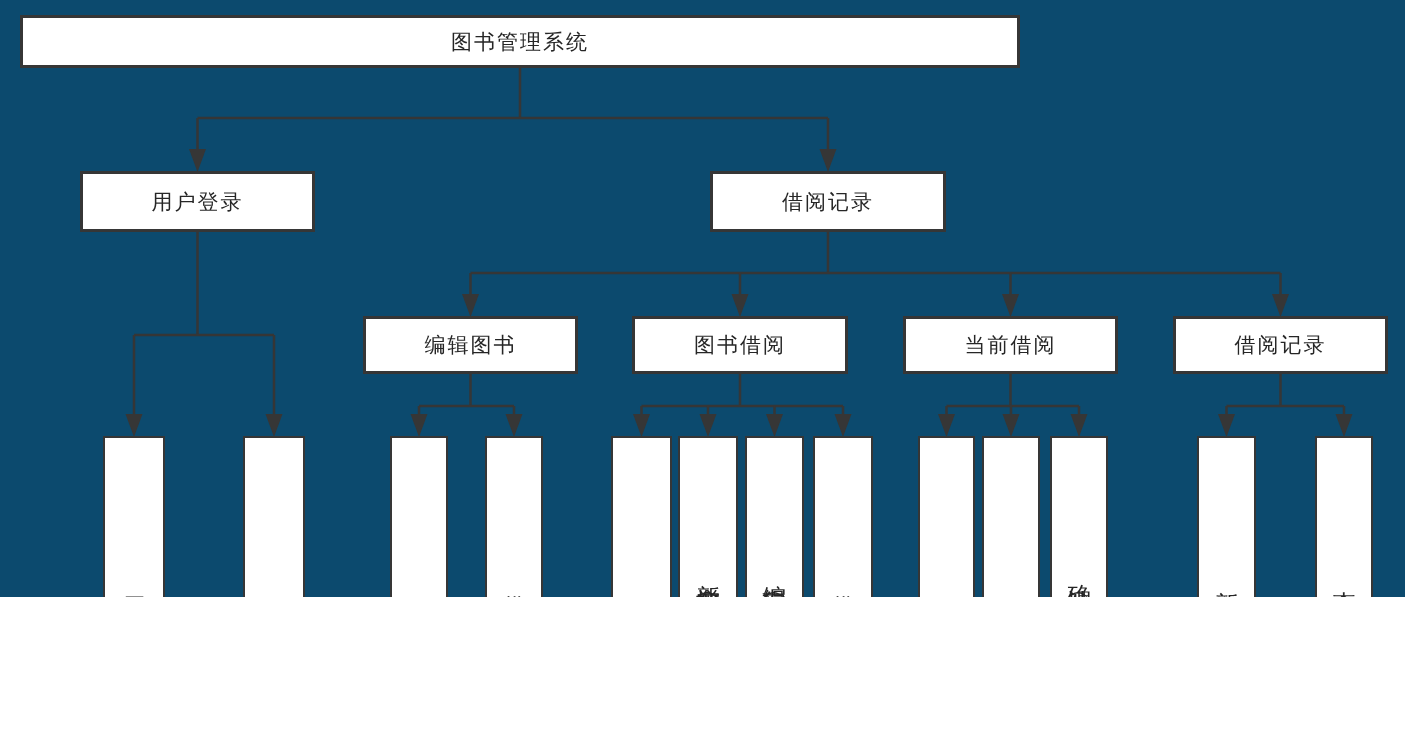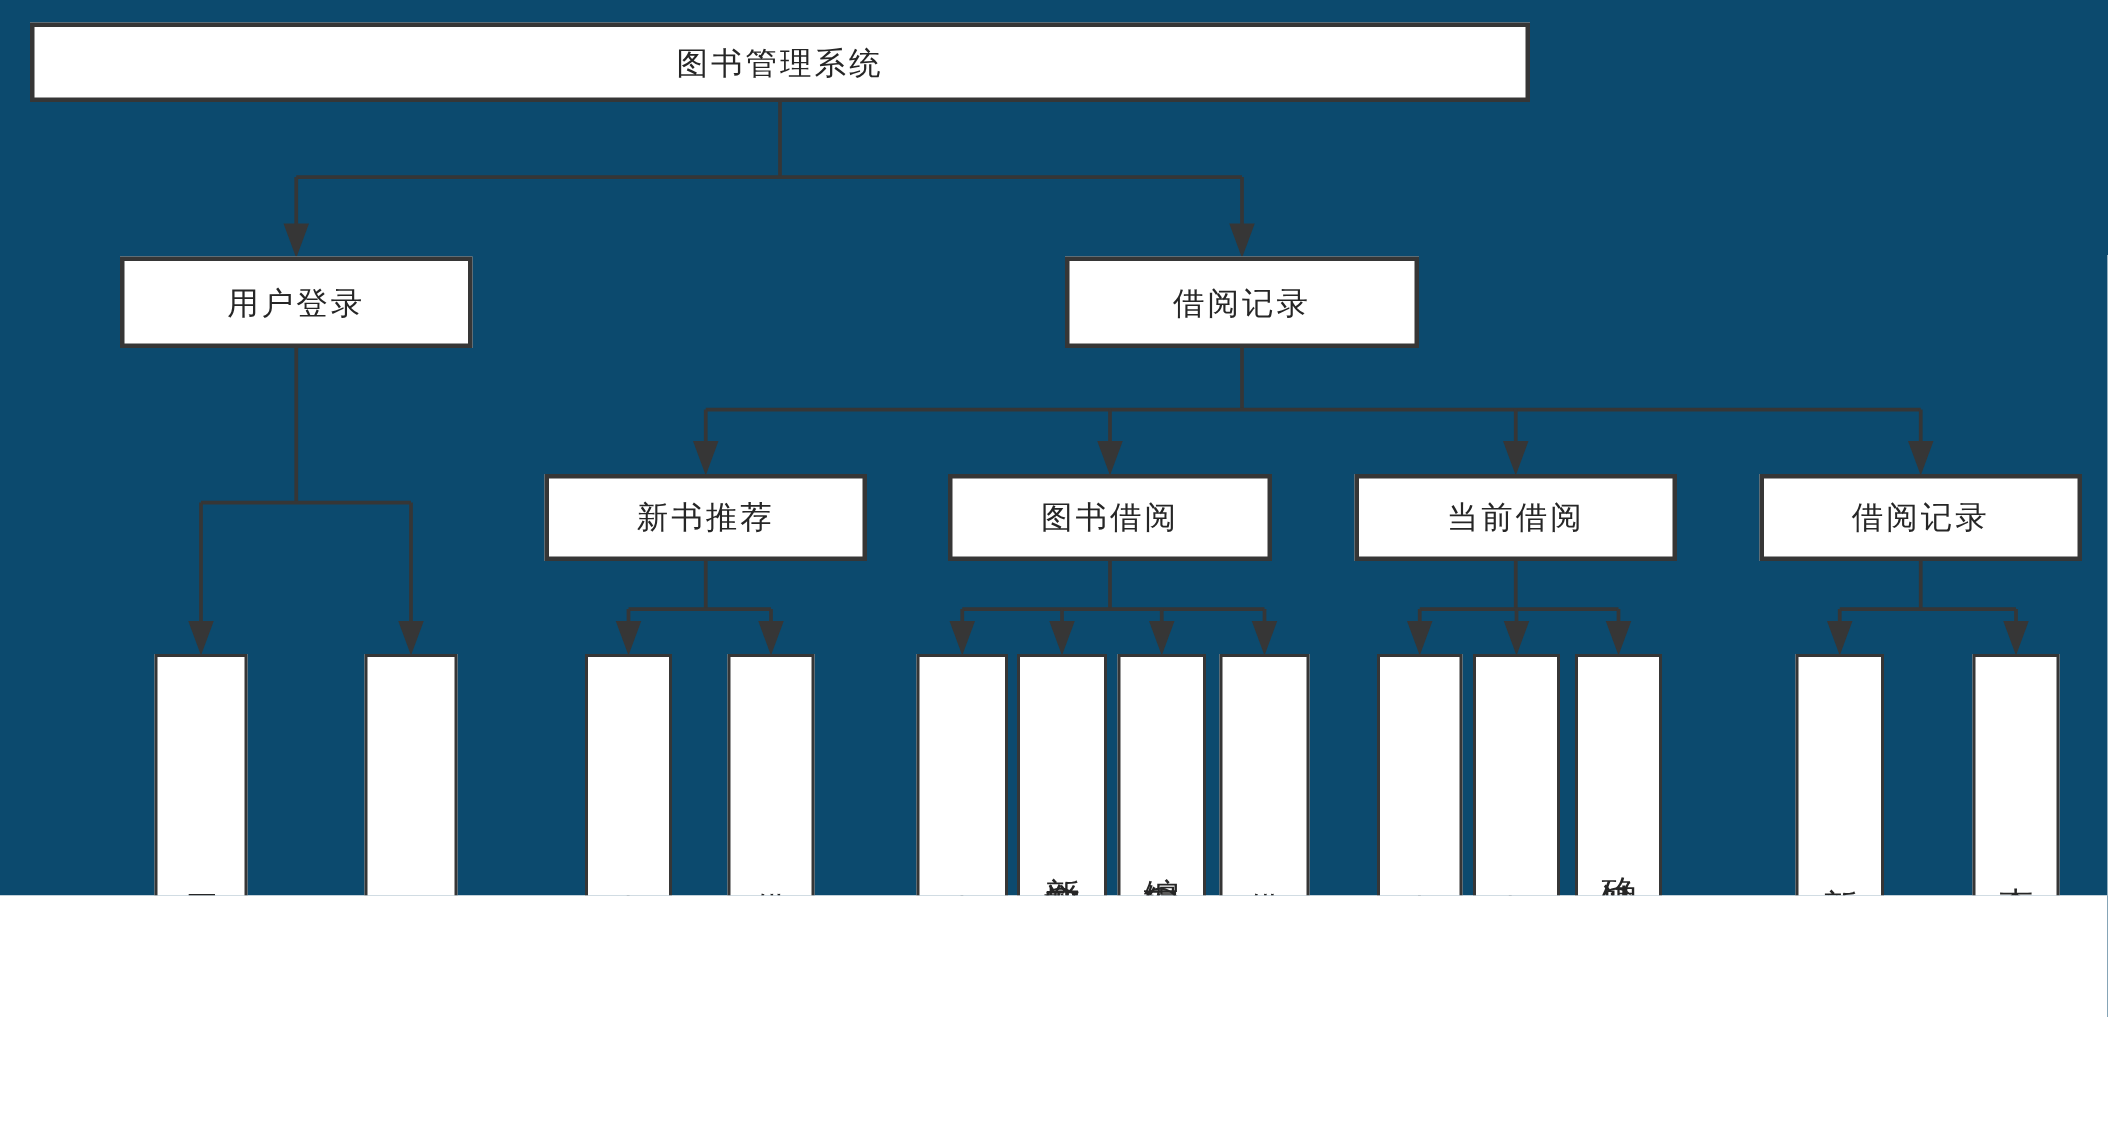--- a/index.html
+++ b/index.html
@@ -120,21 +120,21 @@
   <div class="node h" style="left: 20px; top: 15px; width: 1000px; height: 53px; border-color: rgb(54, 54, 54); background: rgb(255, 255, 255);">
       <span class="label" style="color: rgb(38, 38, 38);">图书管理系统</span>
     </div>
     <div class="node h" style="left: 80px; top: 171px; width: 235px; height: 61px; border-color: rgb(54, 54, 54); background: rgb(255, 255, 255);">
       <span class="label" style="color: rgb(38, 38, 38);">用户登录</span>
     </div>
     <div class="node h" style="left: 710px; top: 171px; width: 236px; height: 61px; border-color: rgb(54, 54, 54); background: rgb(255, 255, 255);">
       <span class="label" style="color: rgb(38, 38, 38);">借阅记录</span>
     </div>
     <div class="node h" style="left: 363px; top: 316px; width: 215px; height: 58px; border-color: rgb(54, 54, 54); background: rgb(255, 255, 255);">
-      <span class="label" style="color: rgb(38, 38, 38);">新书推荐</span>
+      <span class="label" style="color: rgb(38, 38, 38);">编辑图书</span>
     </div>
     <div class="node h" style="left: 903px; top: 316px; width: 215px; height: 58px; border-color: rgb(54, 54, 54); background: rgb(255, 255, 255);">
       <span class="label" style="color: rgb(38, 38, 38);">当前借阅</span>
     </div>
     <div class="node h" style="left: 632px; top: 316px; width: 216px; height: 58px; border-color: rgb(54, 54, 54); background: rgb(255, 255, 255);">
       <span class="label" style="color: rgb(38, 38, 38);">图书借阅</span>
     </div>
     <div class="node h" style="left: 1173px; top: 316px; width: 215px; height: 58px; border-color: rgb(54, 54, 54); background: rgb(255, 255, 255);">
       <span class="label" style="color: rgb(38, 38, 38); font-family: Liberation Serif, serif;">借阅记录</span>
     </div>

